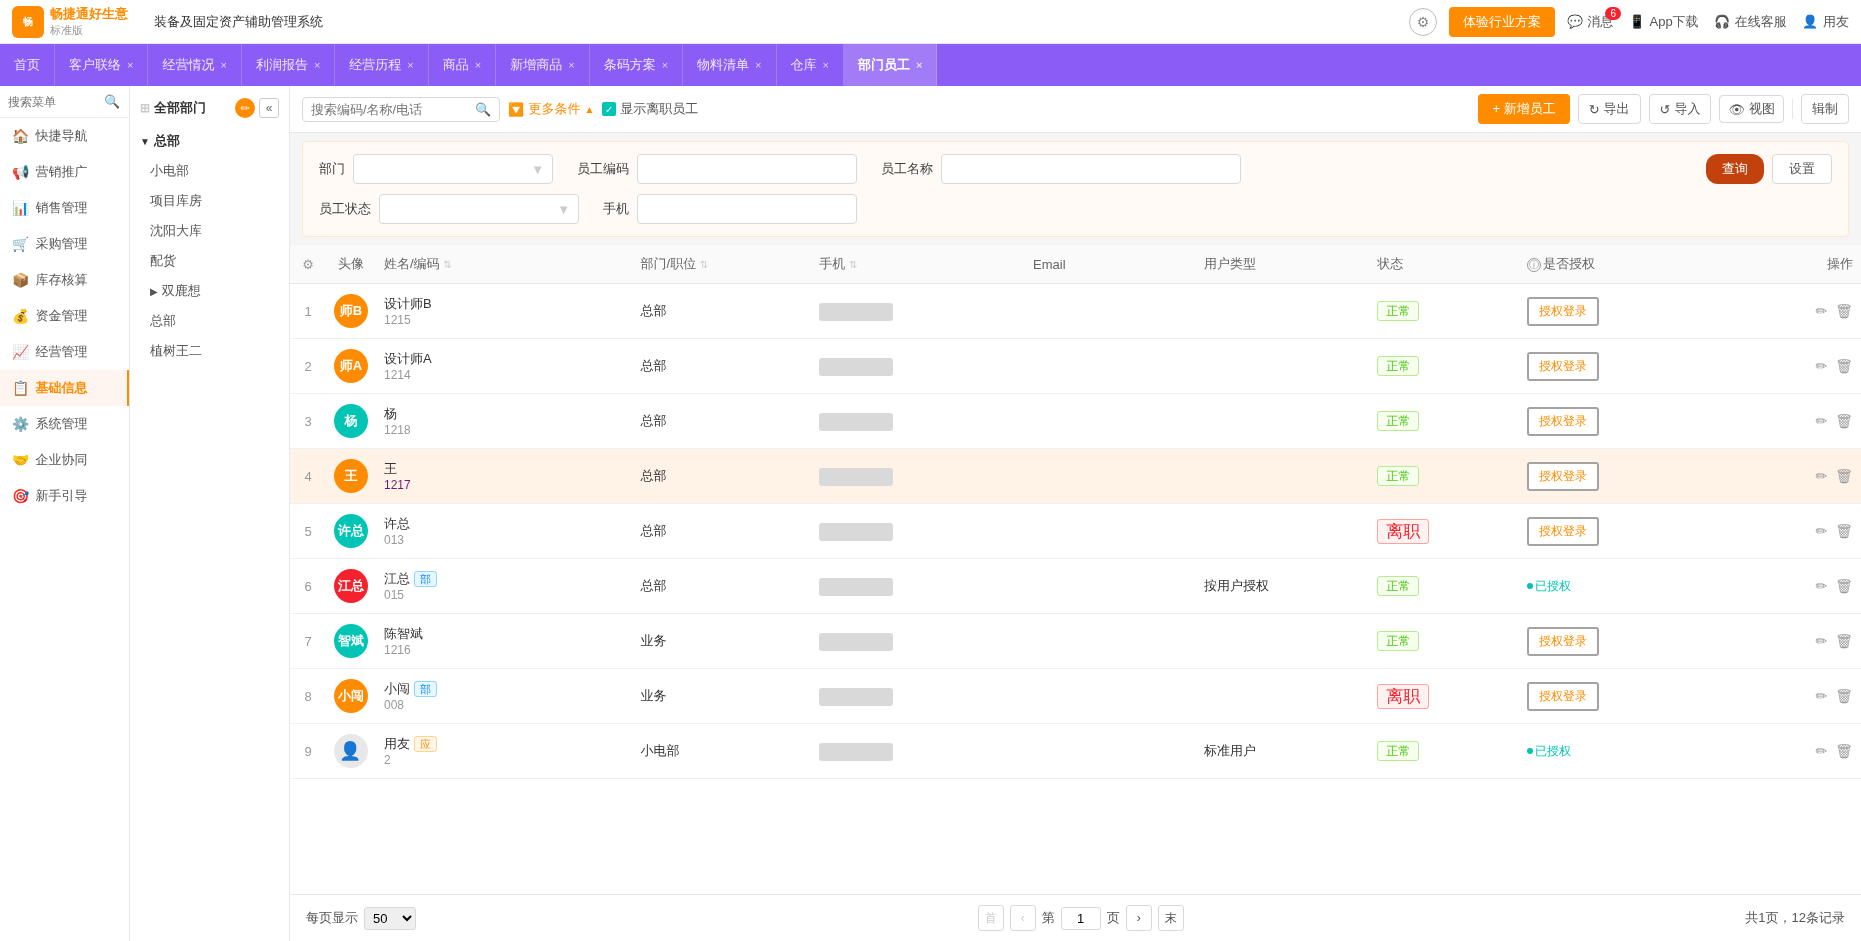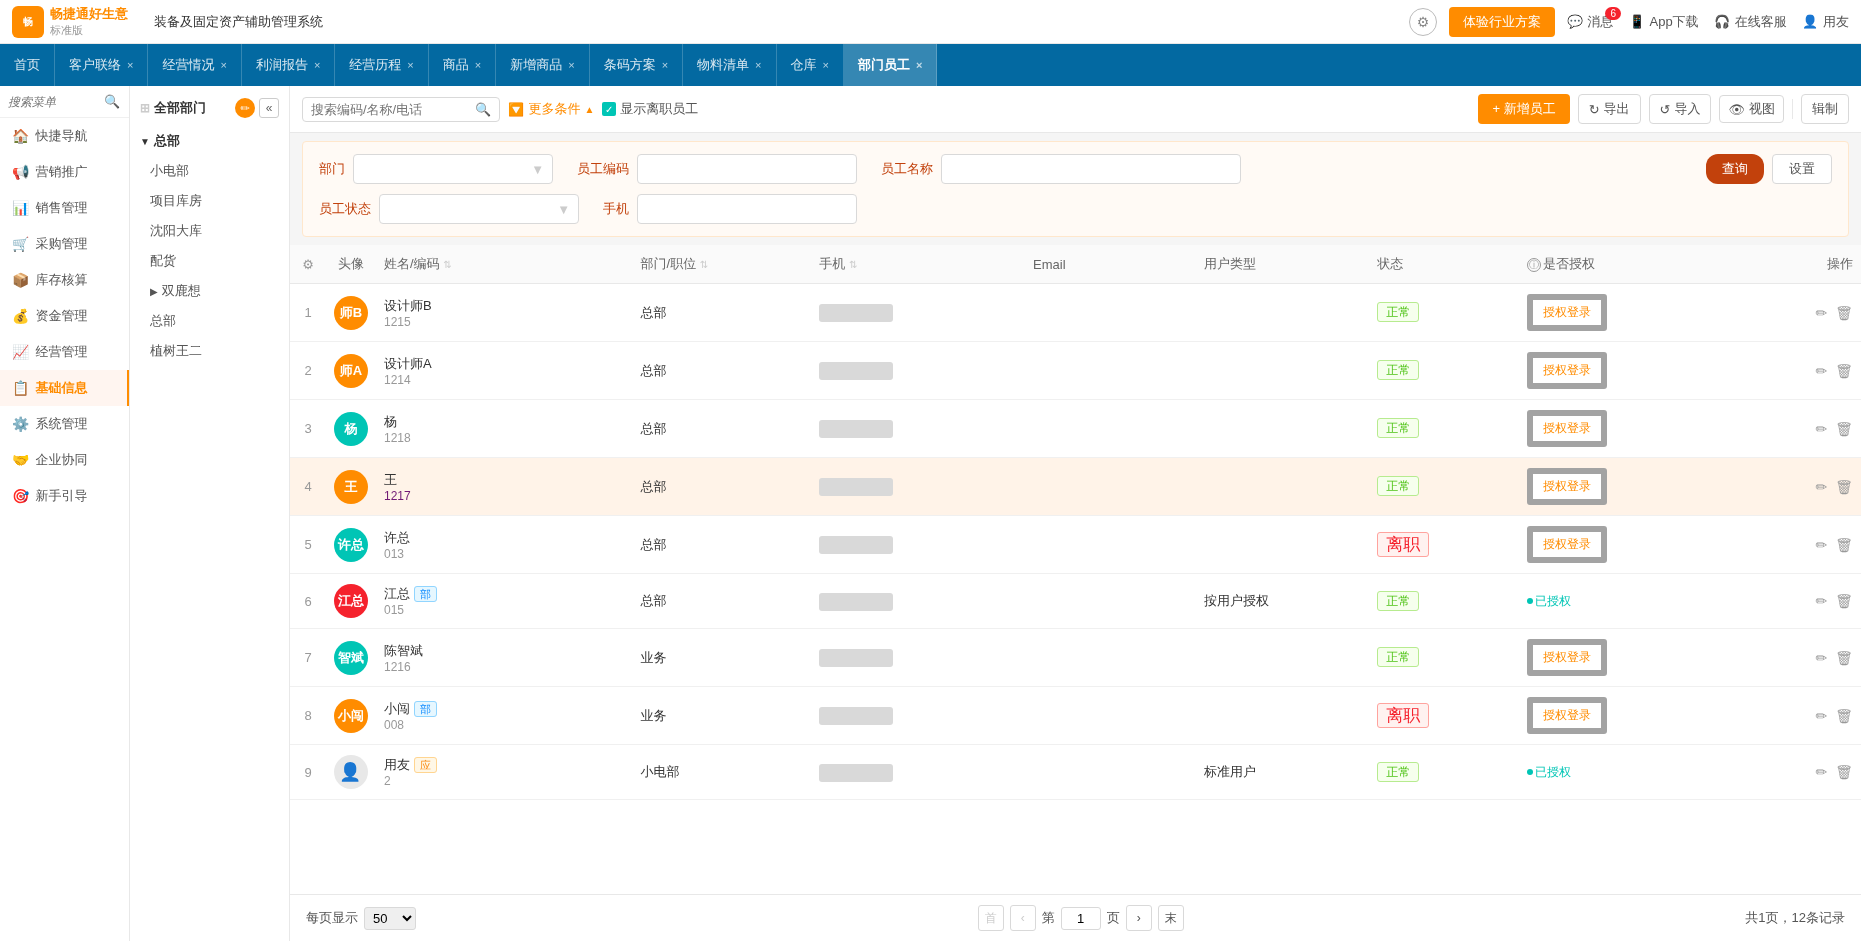--- a/index.html
+++ b/index.html
@@ -11,21 +11,21 @@
     .logo-icon { width: 32px; height: 32px; background: #ff8c00; border-radius: 6px; display: flex; align-items: center; justify-content: center; color: white; font-size: 10px; font-weight: bold; }
     .logo-text { font-size: 12px; color: #666; line-height: 1.3; }
     .logo-text .title { color: #ff8c00; font-weight: bold; font-size: 13px; }
     .system-title { font-size: 13px; color: #333; flex: 1; }
     .top-actions { display: flex; align-items: center; gap: 16px; margin-left: auto; }
     .top-action-item { display: flex; align-items: center; gap: 4px; cursor: pointer; color: #555; font-size: 13px; position: relative; }
     .badge { position: absolute; top: -6px; right: -8px; background: #f5222d; color: white; border-radius: 10px; padding: 1px 4px; font-size: 10px; min-width: 16px; text-align: center; }
     .btn-experience { background: #ff8c00; color: white; border: none; padding: 6px 14px; border-radius: 4px; cursor: pointer; font-size: 13px; }
 
     
-    .nav-tabs { display: flex; align-items: center; background: #0369a1; height: 42px; padding: 0 8px; gap: 0; overflow-x: auto; }
+    .nav-tabs { display: flex; align-items: center; background: #8b5cf6; height: 42px; padding: 0 8px; gap: 0; overflow-x: auto; }
     .nav-tab { display: flex; align-items: center; gap: 4px; padding: 0 14px; height: 42px; color: rgba(255,255,255,0.85); cursor: pointer; font-size: 13px; white-space: nowrap; border-right: 1px solid rgba(255,255,255,0.2); }
     .nav-tab:first-child { padding: 0 14px 0 6px; }
     .nav-tab.active { background: rgba(255,255,255,0.2); color: #fff; font-weight: bold; }
     .nav-tab .close-x { font-size: 11px; color: rgba(255,255,255,0.7); cursor: pointer; margin-left: 2px; }
 
     
     .main-layout { display: flex; height: calc(941px - 44px - 42px); }
 
     
     .sidebar { width: 130px; background: #fff; border-right: 1px solid #e8e8e8; display: flex; flex-direction: column; overflow-y: auto; flex-shrink: 0; }
@@ -60,42 +60,42 @@
     .toolbar { background: #fff; border-bottom: 1px solid #e8e8e8; padding: 8px 12px; display: flex; align-items: center; gap: 8px; }
     .search-box { display: flex; align-items: center; border: 1px solid #d9d9d9; border-radius: 4px; padding: 4px 8px; gap: 4px; }
     .search-box input { border: none; outline: none; font-size: 13px; width: 160px; }
     .filter-btn { display: flex; align-items: center; gap: 4px; color: #ff8c00; cursor: pointer; font-size: 13px; }
     .show-resigned { display: flex; align-items: center; gap: 4px; color: #555; font-size: 13px; cursor: pointer; }
     .checkbox-checked { width: 14px; height: 14px; background: #00c5b5; border-radius: 2px; display: flex; align-items: center; justify-content: center; color: white; font-size: 10px; flex-shrink: 0; }
     .toolbar-right { margin-left: auto; display: flex; align-items: center; gap: 8px; }
     .btn-add { background: #ff8c00; color: white; border: none; padding: 6px 14px; border-radius: 4px; cursor: pointer; font-size: 13px; display: flex; align-items: center; gap: 4px; }
     .btn-outline { border: 1px solid #d9d9d9; background: white; padding: 5px 10px; border-radius: 4px; cursor: pointer; font-size: 13px; display: flex; align-items: center; gap: 4px; color: #555; }
     .filter-item { display: flex; align-items: center; gap: 8px; }
-    .filter-label { color: #c2410c; font-size: 13px; white-space: nowrap; }
+    .filter-label { color: #404040; font-size: 13px; white-space: nowrap; }
     .filter-select { border: 1px solid #d9d9d9; border-radius: 4px; padding: 4px 8px; font-size: 13px; background: white; width: 180px; display: flex; align-items: center; justify-content: space-between; cursor: pointer; height: 30px; }
     .filter-input { border: 1px solid #d9d9d9; border-radius: 4px; padding: 4px 8px; font-size: 13px; background: white; width: 200px; height: 30px; outline: none; }
     .btn-query { background: #c2410c; color: white; border: none; padding: 5px 16px; border-radius: 12px; cursor: pointer; font-size: 13px; }
     .btn-set { border: 1px solid #d9d9d9; background: white; padding: 5px 16px; border-radius: 4px; cursor: pointer; font-size: 13px; color: #555; }
 
     
     .table-container { flex: 1; overflow-y: auto; background: white; margin: 0 0 0 0; }
     table { width: 100%; border-collapse: collapse; }
     thead th { background: #fafafa; border-bottom: 1px solid #e8e8e8; padding: 10px 8px; font-size: 13px; color: #666; font-weight: normal; text-align: left; white-space: nowrap; position: sticky; top: 0; z-index: 1; }
     thead th .sort-icon { color: #ccc; font-size: 10px; }
     tbody td { padding: 10px 8px; border-bottom: 1px solid #f0f0f0; font-size: 13px; vertical-align: middle; }
     tbody tr.highlighted { background: #fff3e8; }
     .avatar { width: 34px; height: 34px; border-radius: 50%; display: flex; align-items: center; justify-content: center; color: white; font-size: 13px; font-weight: bold; flex-shrink: 0; }
     .avatar.orange { background: #ff8c00; }
     .avatar.teal { background: #00c5b5; }
     .avatar.red { background: #f5222d; }
     .avatar-img { width: 34px; height: 34px; border-radius: 50%; background: #e8e8e8; display: flex; align-items: center; justify-content: center; color: #999; }
     .name-code { display: flex; flex-direction: column; }
     .status-normal { background: #f6ffed; color: #52c41a; border: 1px solid #b7eb8f; border-radius: 3px; padding: 2px 8px; font-size: 12px; }
     .status-resigned { background: #fff2f0; color: #f5222d; border: 1px solid #ffa39e; border-radius: 3px; padding: 2px 8px; font-size: 17px; }
-    .btn-auth { border: 6px solid #a3a3a3; color: #ff8c00; background: white; padding: 4px 10px; border-radius: 3px; cursor: pointer; font-size: 12px; }
+    .btn-auth { border: 2px solid #a3a3a3; color: #ff8c00; background: white; padding: 4px 10px; border-radius: 3px; cursor: pointer; font-size: 12px; }
     .authorized { color: #00c5b5; font-size: 12px; display: flex; align-items: center; gap: 2px; }
     .dot { display: inline-block; width: 6px; height: 6px; border-radius: 50%; background: #00c5b5; }
     .op-icons { display: flex; gap: 8px; align-items: center; justify-content: flex-end; }
     .op-icon { color: #999; cursor: pointer; font-size: 14px; }
     .tag-blue { background: #e6f7ff; color: #1890ff; border: 1px solid #91d5ff; border-radius: 3px; padding: 1px 5px; font-size: 11px; margin-left: 4px; }
     .tag-orange { background: #fff7e6; color: #fa8c16; border: 1px solid #ffd591; border-radius: 3px; padding: 1px 5px; font-size: 11px; margin-left: 4px; }
     .blurred { background: #d9d9d9; border-radius: 3px; color: transparent; padding: 2px 20px; font-size: 12px; }
 
     
     .pagination { display: flex; align-items: center; justify-content: space-between; padding: 10px 16px; background: #fff; border-top: 1px solid #e8e8e8; font-size: 13px; }
@@ -207,21 +207,21 @@
   <div class="nav-tab active">
       <span>部门员工</span>
       <span class="close-x">×</span>
     </div>
 </div>
 
 <div class="main-layout">
 
   <div class="sidebar">
     <div class="sidebar-search">
-      <input type="text" style="border: none; outline: none; font-size: 12px; color: rgb(153, 153, 153); width: 80px; font-style: italic;" placeholder="搜索菜单">
+      <input type="text" style="border: none; outline: none; font-size: 12px; color: rgb(153, 153, 153); width: 80px;" placeholder="搜索菜单">
       <span style="color:#ccc;font-size:13px;">🔍</span>
     </div>
     <div class="sidebar-item">
       <span class="icon">🏠</span>
       <span>快捷导航</span>
     </div>
     <div class="sidebar-item">
       <span class="icon">📢</span>
       <span>营销推广</span>
     </div>

